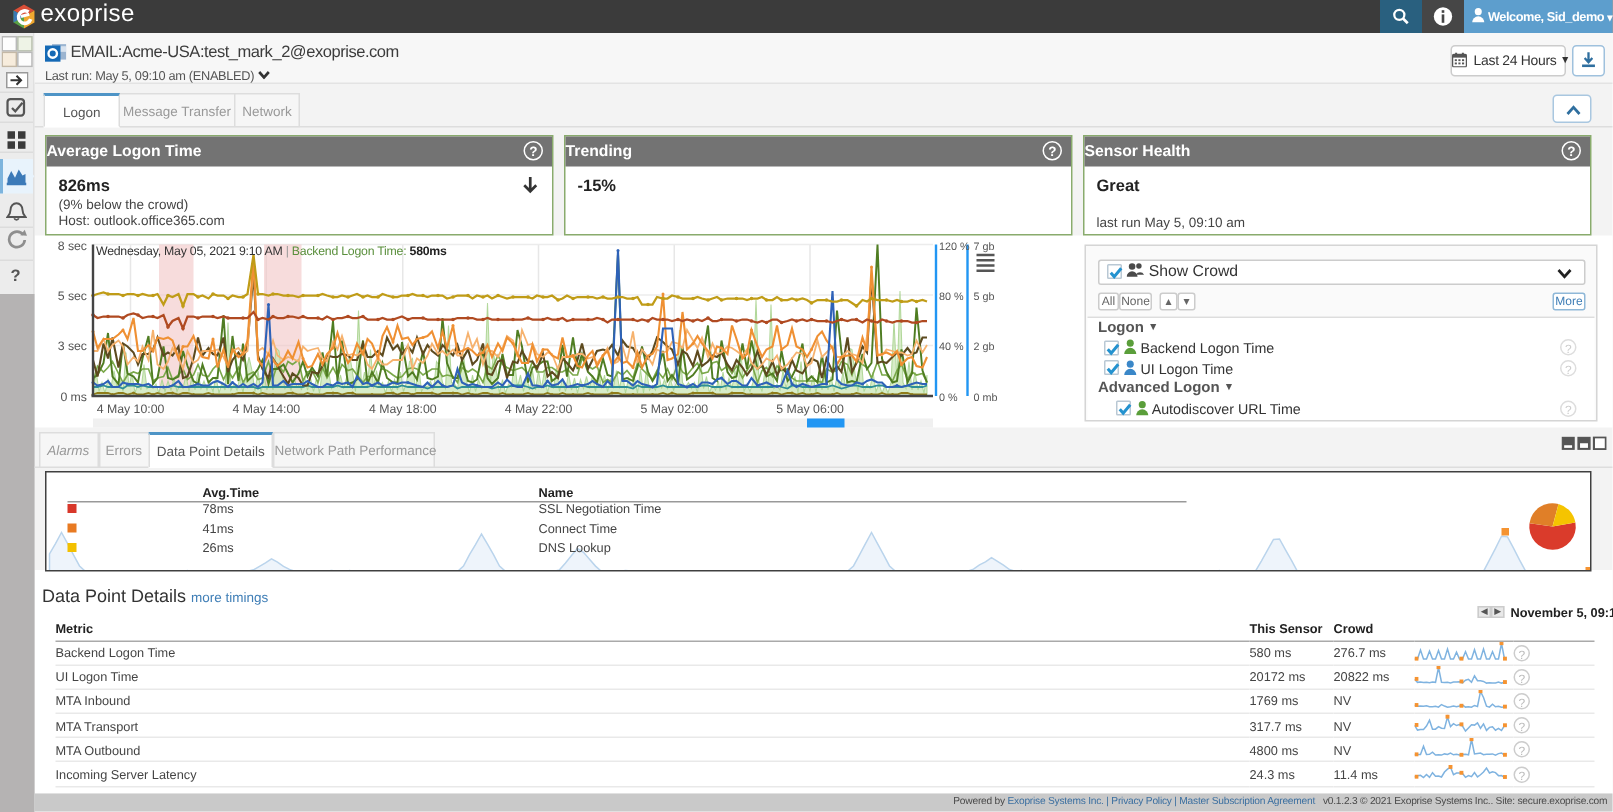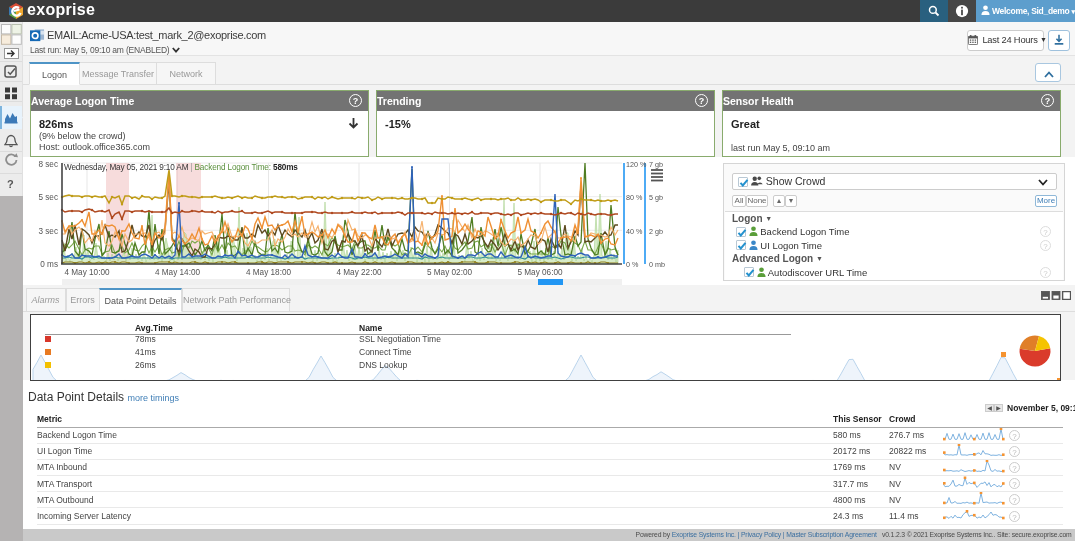--- a/index.html
+++ b/index.html
@@ -1,18 +1,18 @@
 <!DOCTYPE html>
 <html><head><meta charset="utf-8"><style>
 * { margin:0; padding:0; box-sizing:border-box; }
 html,body { width:1075px; height:541px; overflow:hidden; font-family:"Liberation Sans", sans-serif; background:#fff; }
 .abs { position:absolute; }
 svg.abs { position:absolute; }
 #topbar { position:absolute; left:0; top:0; width:1075px; height:22px; background:#3b3b3b; z-index:5;}
-#logo { position:absolute; left:27px; top:1px; color:#fff; font-size:16px; font-weight:bold; letter-spacing:0.3px; }
+#logo { position:absolute; left:27px; top:1px; color:#fff; font-size:16px; font-weight:normal; letter-spacing:0.3px; }
 #searchbtn { position:absolute; left:920px; top:0; width:28px; height:22px; background:#29607f; }
 #infobtn { position:absolute; left:948px; top:0; width:28px; height:22px; background:#464646; }
 #welcome { position:absolute; left:976px; top:0; width:99px; height:22px; background:#5d9ecd; color:#fff; font-size:8.5px; font-weight:bold; line-height:22px; white-space:nowrap; letter-spacing:-0.3px;}
 #sidebar { position:absolute; left:0; top:22px; width:23px; height:519px; background:#ececec; border-right:1px solid #e0e0e0;}
 #sidebar .low { position:absolute; left:0; top:173.5px; width:23px; height:346px; background:#b5b3b3; }
 #sidebar .sep { position:absolute; left:0; width:22px; height:1px; background:#dcdcdc; }
 #mainbg { position:absolute; left:23px; top:22px; width:1052px; height:519px; background:#f3f3f3; }
 #chartbg { position:absolute; left:23px; top:157px; width:1052px; height:128px; background:#fff; }
 #dpdbg { position:absolute; left:23px; top:380px; width:1052px; height:149px; background:#fff; }
 #sensorbar { position:absolute; left:23px; top:22px; width:1052px; height:34px; background:#f7f7f7; border-bottom:1px solid #e3e3e3; }
@@ -157,21 +157,21 @@
         </g>
       </svg> Last 24 Hours <span style="font-size:7px;position:relative;top:-1px">▼</span></div>
   <div class="btndl"><svg width="12" height="12" viewBox="0 0 14 14" style="margin:3px 0 0 4px">
         <path d="M7,1 L7,8 M4,5.5 L7,8.7 L10,5.5" stroke="#2f6f9f" stroke-width="1.8" fill="none"></path>
         <rect x="2" y="10.5" width="10" height="2" fill="#2f6f9f"></rect>
       </svg></div>
 </div>
 <div id="tabs1">
   <div class="rule"></div>
   <div class="tab" style="left:56px; width:78px;">Message Transfer</div>
-  <div class="tab" style="left:133px; width:60px;">Network</div>
+  <div class="tab" style="left:133px; width:44px;">Network</div>
   <div class="tab active" style="left:6px; width:51px;">Logon</div>
 </div>
 <div id="collapse"><svg width="10" height="7" viewBox="0 0 10 7" style="margin:5px 0 0 8px">
       <path d="M1,6 L5,1.5 L9,6" stroke="#2f6f9f" stroke-width="1.8" fill="none"></path>
     </svg></div>
 <div class="panel" style="left:30px;">
   <div class="hd">Average Logon Time<span class="q">?</span></div>
   <div class="bd">
     <div class="v">826ms</div>
     <div class="s">(9% below the crowd)</div>

